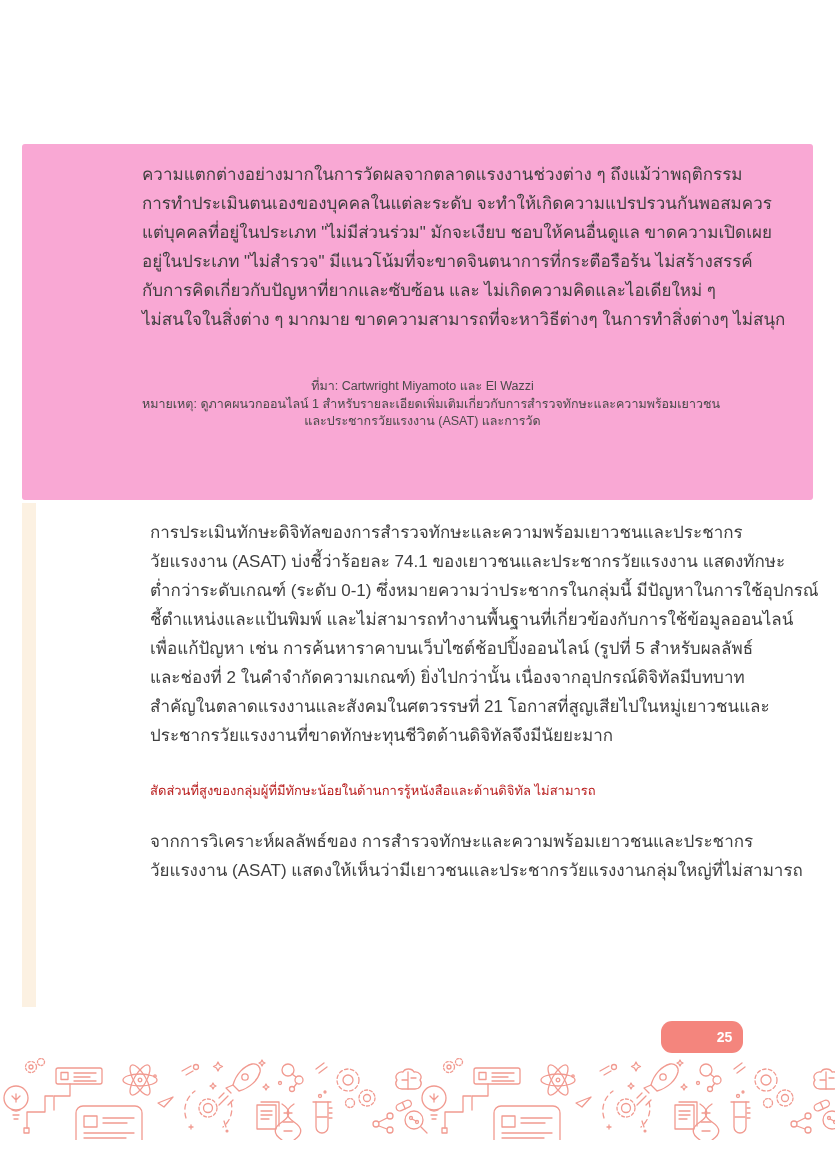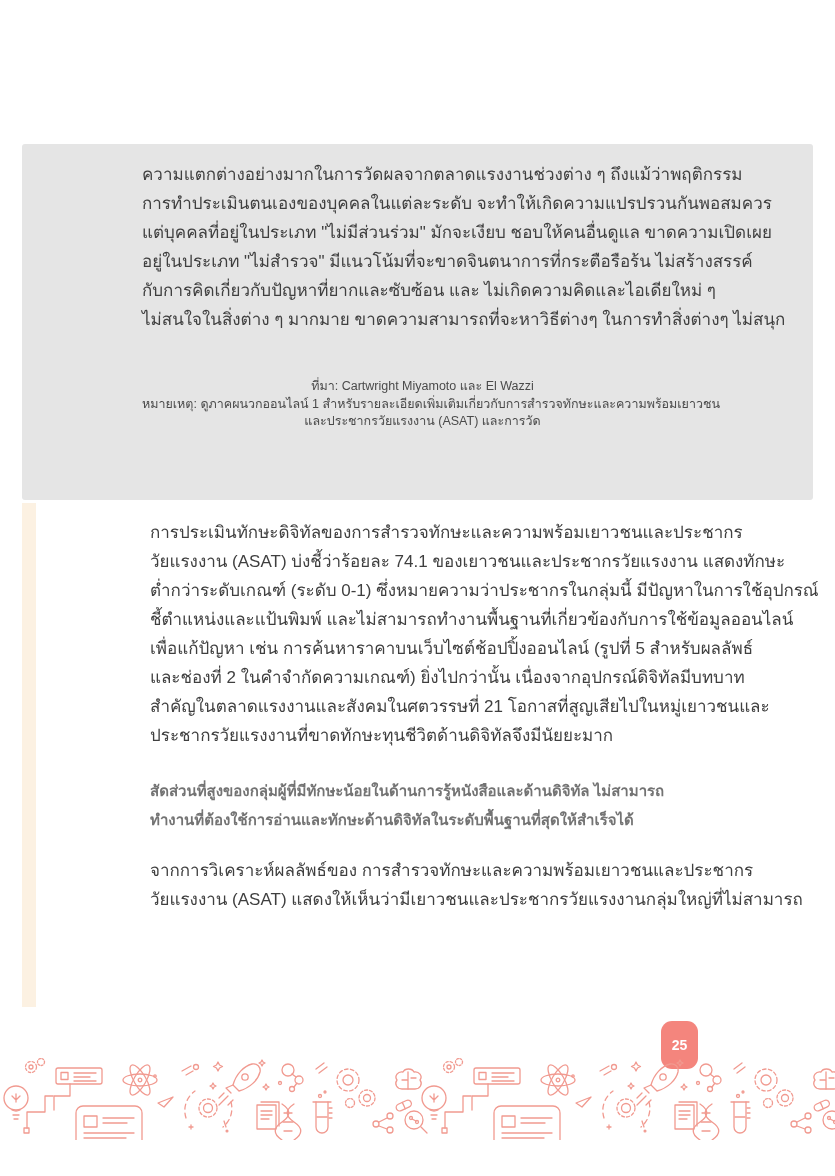--- a/index.html
+++ b/index.html
@@ -8,21 +8,21 @@
     background:#ffffff;
     font-family:"Liberation Sans","DejaVu Sans",sans-serif;
     position:relative;
     overflow:hidden;
   }
   .page{position:absolute;inset:0;}
 
   
   .callout{
     position:absolute;left:22px;top:144px;width:791px;height:356px;
-    background:#e5e5e5;border-radius:3px;
+    background:#f9a8d4;border-radius:3px;
     box-sizing:border-box;
     padding:16px 110px 0 120px;
   }
   .ln{
     white-space:nowrap;
     font-size:17px;line-height:29px;height:29px;
     color:#3f3f3f;
   }
   .source-note{margin-top:44px;text-align:center;}
   .note-ln{
@@ -39,30 +39,30 @@
 
   
   .main-section{
     position:absolute;left:150px;top:518px;width:600px;
   }
   .heading{
     margin:26px 0 0 0;font-weight:bold;color:#b14a2d;
   }
   .heading .h-ln{
     white-space:nowrap;
-    font-size:15px;line-height:29px;height:29px;
-    color:#737373;font-weight:bold;
+    font-size:13px;line-height:29px;height:29px;
+    color:#b91c1c;font-weight:normal;
   }
   .para-gap{margin-top:22px;}
 
   
   .page-badge{
-    position:absolute;left:661px;top:1021px;width:37px;height:48px;
+    position:absolute;left:661px;top:1021px;width:37px;height:32px;
     background:#f4857d;border-radius:11px;
-    display:flex;align-items:center;justify-content:center;
+    display:flex;align-items:center;justify-content:center;padding-left:45px;
   }
   .page-badge span{
     color:#ffffff;font-size:14px;font-weight:bold;
   }
 
   
   .footer-doodles{
     position:absolute;left:0;top:1058px;width:836px;height:82px;
   }
 </style>
@@ -95,21 +95,20 @@
       <div class="ln">วัยแรงงาน (ASAT)  บ่งชี้ว่าร้อยละ 74.1 ของเยาวชนและประชากรวัยแรงงาน แสดงทักษะ</div>
       <div class="ln">ต่ำกว่าระดับเกณฑ์ (ระดับ 0-1) ซึ่งหมายความว่าประชากรในกลุ่มนี้ มีปัญหาในการใช้อุปกรณ์</div>
       <div class="ln">ชี้ตำแหน่งและแป้นพิมพ์ และไม่สามารถทำงานพื้นฐานที่เกี่ยวข้องกับการใช้ข้อมูลออนไลน์</div>
       <div class="ln">เพื่อแก้ปัญหา เช่น การค้นหาราคาบนเว็บไซต์ช้อปปิ้งออนไลน์ (รูปที่ 5 สำหรับผลลัพธ์</div>
       <div class="ln">และช่องที่ 2 ในคำจำกัดความเกณฑ์) ยิ่งไปกว่านั้น เนื่องจากอุปกรณ์ดิจิทัลมีบทบาท</div>
       <div class="ln">สำคัญในตลาดแรงงานและสังคมในศตวรรษที่ 21 โอกาสที่สูญเสียไปในหมู่เยาวชนและ</div>
       <div class="ln">ประชากรวัยแรงงานที่ขาดทักษะทุนชีวิตด้านดิจิทัลจึงมีนัยยะมาก</div>
     </div>
     <h2 class="heading">
       <div class="h-ln">สัดส่วนที่สูงของกลุ่มผู้ที่มีทักษะน้อยในด้านการรู้หนังสือและด้านดิจิทัล ไม่สามารถ</div>
-      <div class="h-ln">ทำงานที่ต้องใช้การอ่านและทักษะด้านดิจิทัลในระดับพื้นฐานที่สุดให้สำเร็จได้</div>
     </h2>
     <div class="para-gap">
       <div class="ln">จากการวิเคราะห์ผลลัพธ์ของ การสำรวจทักษะและความพร้อมเยาวชนและประชากร</div>
       <div class="ln">วัยแรงงาน (ASAT) แสดงให้เห็นว่ามีเยาวชนและประชากรวัยแรงงานกลุ่มใหญ่ที่ไม่สามารถ</div>
     </div>
   </section>
 
   <div class="page-badge">
     <span>25</span>
   </div>

